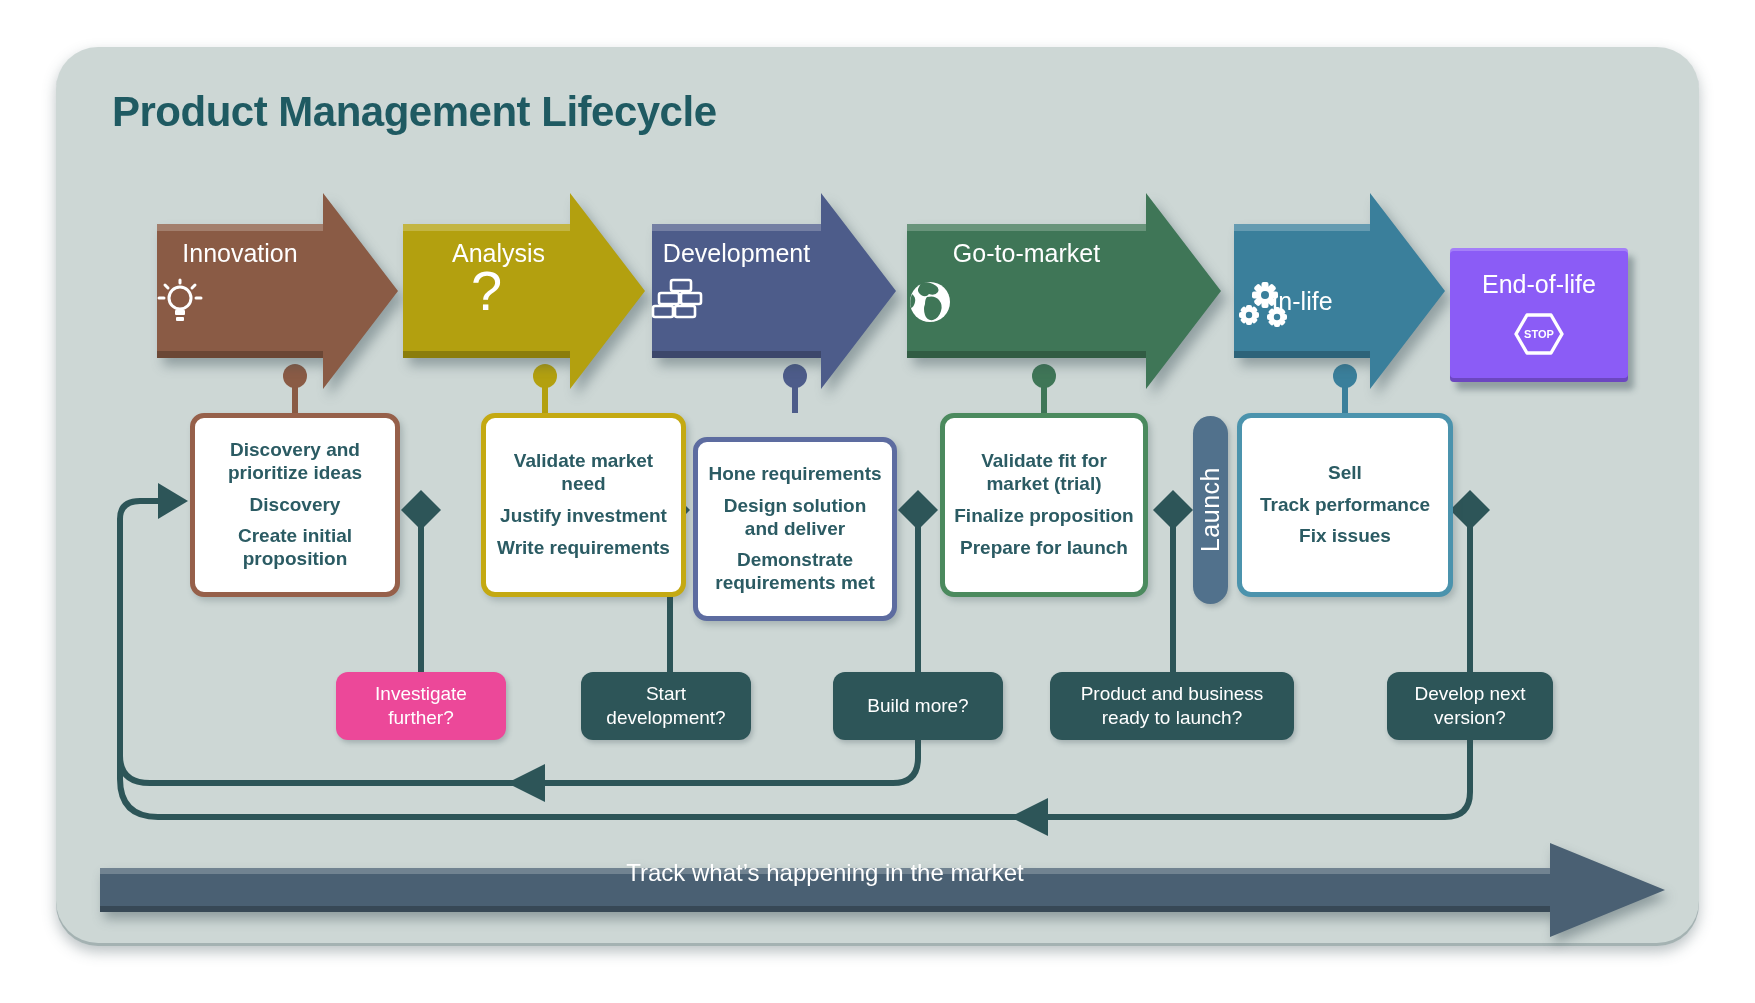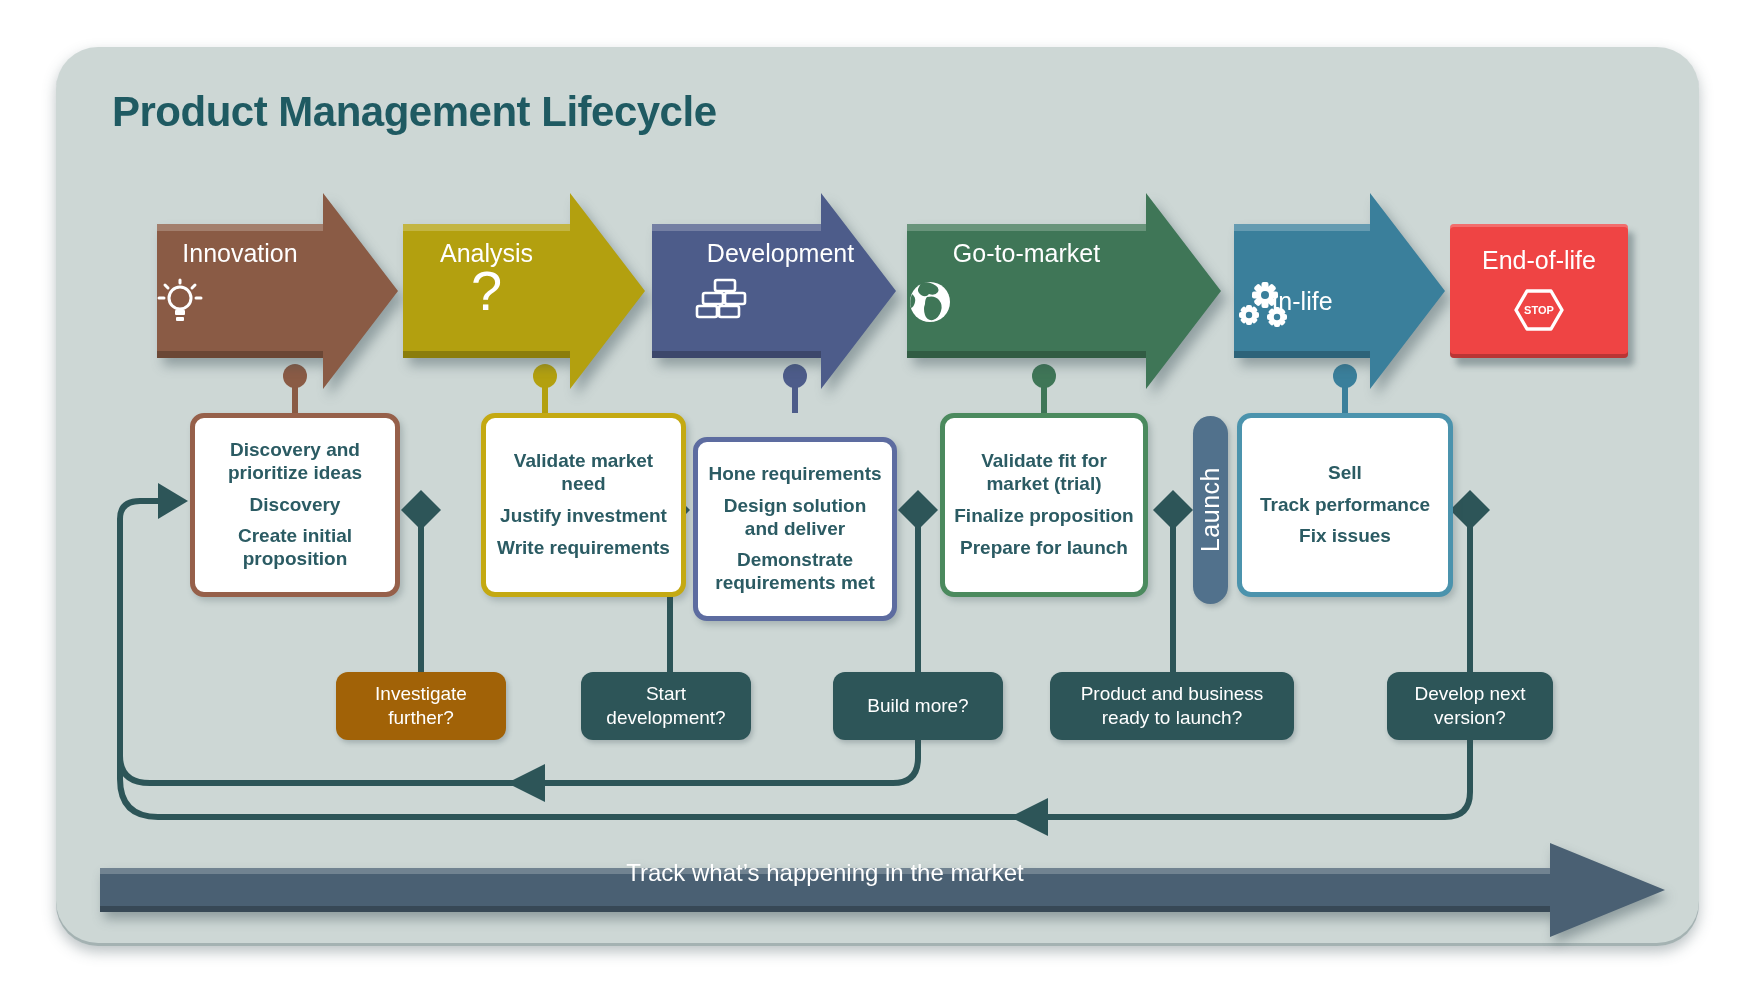--- a/index.html
+++ b/index.html
@@ -114,25 +114,25 @@
       </svg>
     </div>
   </div>
 
   <div class="stage" style="left:403px;width:242px;">
     <svg width="242" height="196" viewBox="0 0 242 196">
       <polygon points="0,31 167,31 167,0 242,98 167,196 167,165 0,165" fill="#b3a00f"></polygon>
       <polygon points="0,31 167,31 167,38 0,38" fill="#ffffff" opacity="0.22"></polygon>
       <polygon points="0,158 167,158 167,165 0,165" fill="#000000" opacity="0.22"></polygon>
     </svg>
-    <div class="stage-label" style="width:167px;">Analysis</div>
+    <div class="stage-label" style="width:167px;padding-left:12px;">Analysis</div>
     <div class="icon-question" style="width:167px;">?</div>
   </div>
 
-  <div class="stage" style="left:652px;width:244px;padding-left:44px;">
+  <div class="stage" style="left:652px;width:244px;">
     <svg width="244" height="196" viewBox="0 0 244 196">
       <polygon points="0,31 169,31 169,0 244,98 169,196 169,165 0,165" fill="#4d5c8a"></polygon>
       <polygon points="0,31 169,31 169,38 0,38" fill="#ffffff" opacity="0.22"></polygon>
       <polygon points="0,158 169,158 169,165 0,165" fill="#000000" opacity="0.22"></polygon>
     </svg>
     <div class="stage-label" style="width:169px;">Development</div>
     <div class="stage-icon" style="width:169px;">
       <svg width="56" height="40" viewBox="0 0 56 40">
         <g fill="none" stroke="#fff" stroke-width="2.6">
           <rect x="19" y="1" width="20" height="11" rx="2"></rect>
@@ -196,21 +196,21 @@
         </g>
         <g fill="#3a7f9b">
           <circle cx="31" cy="16" r="4"></circle>
           <circle cx="15" cy="36" r="3.2"></circle>
           <circle cx="43" cy="38" r="3.2"></circle>
         </g>
       </svg>
     </div>
   </div>
 
-  <div class="stage-eol" style="background-color: #ef4444;">
+  <div class="stage-eol" style="background-color: #8b5cf6; margin-top: 24px;">
     <div class="stage-label">End-of-life</div>
     <div class="stage-icon">
       <svg width="54" height="48" viewBox="0 0 54 48">
         <polygon points="4,24 15,5 39,5 50,24 39,43 15,43" fill="none" stroke="#fff" stroke-width="3.4" stroke-linejoin="round"></polygon>
         <text x="27" y="28" text-anchor="middle" fill="#fff" font-size="11" font-weight="bold" font-family="Liberation Sans, sans-serif">STOP</text>
       </svg>
     </div>
   </div>
 
   <div class="detail-box" style="left: 190px; width: 210px; border-color: rgb(150, 96, 74);">
@@ -236,21 +236,21 @@
   <div class="detail-box" style="left: 1237px; width: 216px; border-color: rgb(75, 147, 173);">
     <div class="detail-line">Sell</div>
     <div class="detail-line">Track performance</div>
     <div class="detail-line">Fix issues</div>
   </div>
 
   <div class="launch-bar" style="background-color: rgb(81, 113, 140);">
     <span>Launch</span>
   </div>
 
-  <div class="decision-box" style="left: 336px; width: 170px; background-color: #a16207; align-items: center;">
+  <div class="decision-box" style="left: 336px; width: 170px; background-color: #ec4899; align-items: center;">
     <span>Investigate further?</span>
   </div>
   <div class="decision-box" style="left: 581px; width: 170px; background-color: rgb(45, 85, 88);">
     <span>Start development?</span>
   </div>
   <div class="decision-box" style="left: 833px; width: 170px; background-color: rgb(45, 85, 88);">
     <span>Build more?</span>
   </div>
   <div class="decision-box" style="left: 1050px; width: 244px; background-color: rgb(45, 85, 88);">
     <span>Product and business ready to launch?</span>

